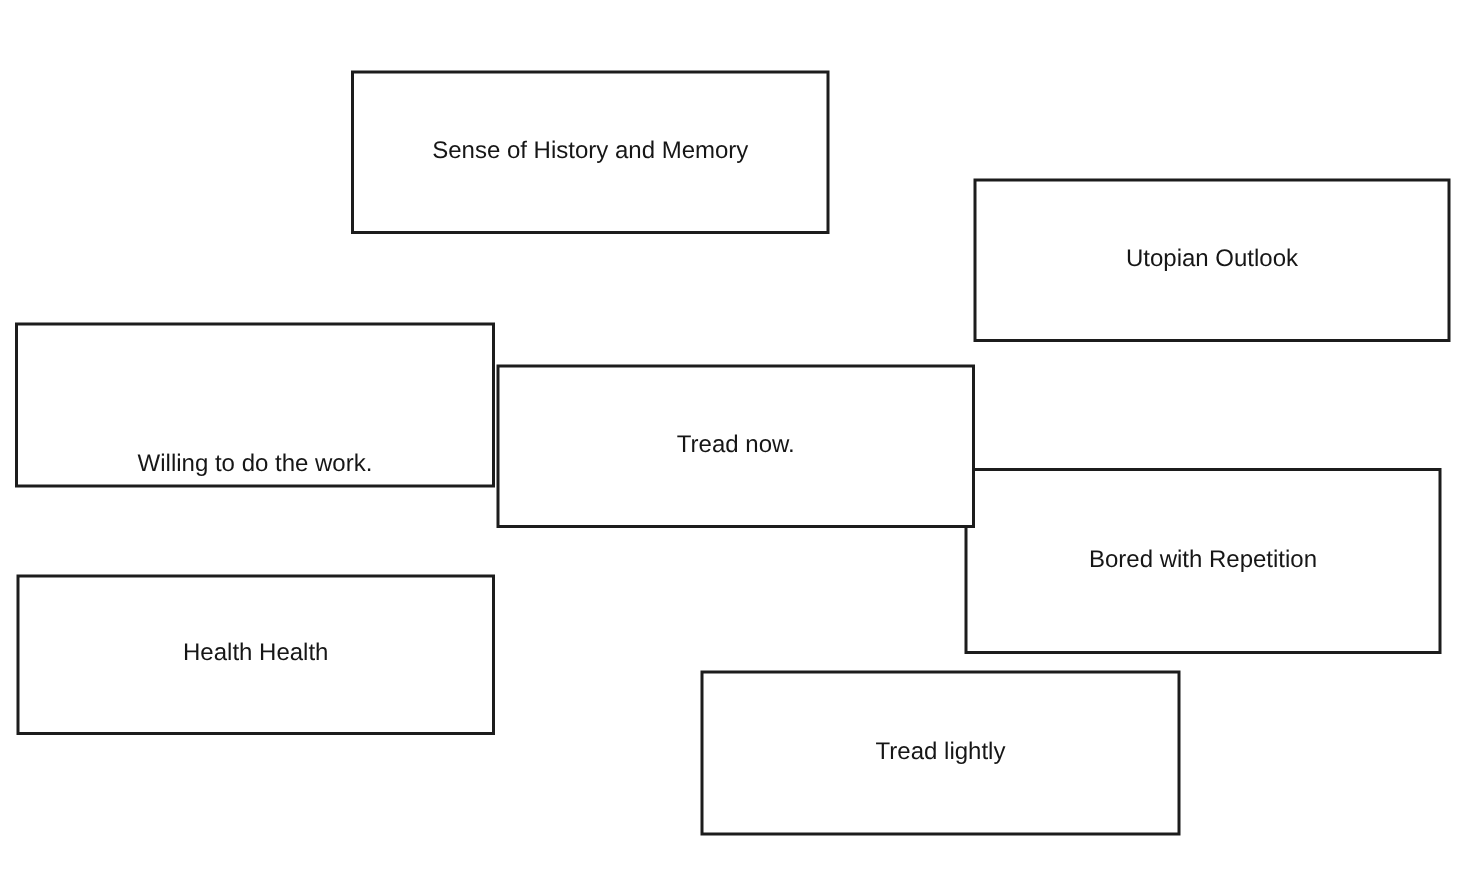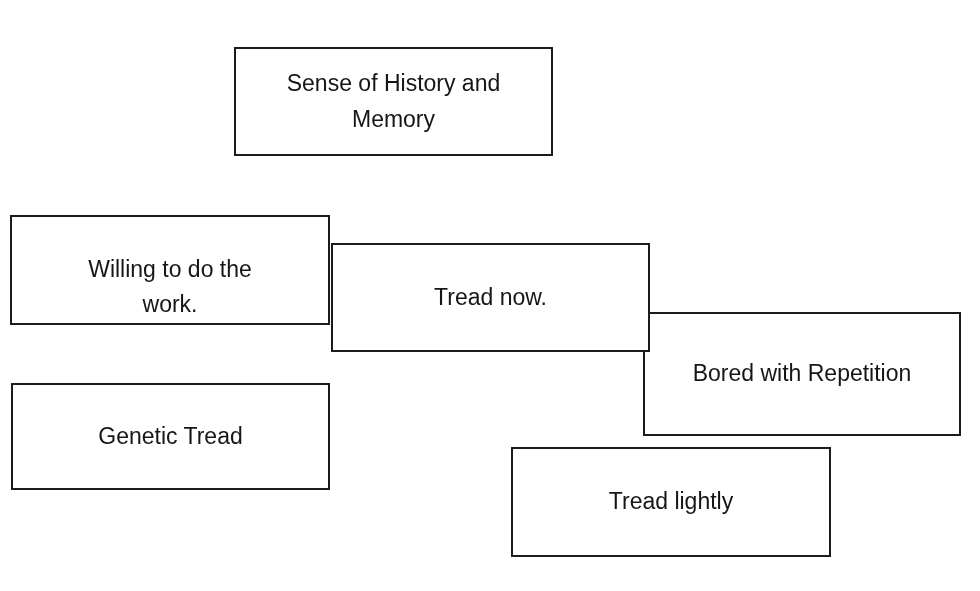--- a/index.html
+++ b/index.html
@@ -18,64 +18,67 @@
     position: absolute;
     inset: 0;
     background: #ffffff;
   }
   .textbox {
     position: absolute;
     box-sizing: border-box;
     background: #ffffff;
     border: 2px solid #1c1c1c;
     color: #161616;
-    font-size: 23px;
+    font-size: 16px;
     line-height: 1.55;
     display: flex;
     align-items: center;
     justify-content: center;
     text-align: center;
     padding: 0 47px;
   }
   .textbox .label {
     display: block;
     width: 100%;
   }
   
   .box-sense    { left: 234px; top: 47px;  width: 319px; height: 109px; z-index: 1; }
   .box-utopian  { left: 649px; top: 119px; width: 318px; height: 109px; z-index: 1; }
   .box-willing  { left: 10px;  top: 215px; width: 320px; height: 110px; z-index: 1; align-items: flex-end; }
   .box-live     { left: 331px; top: 243px; width: 319px; height: 109px; z-index: 3; }
   .box-bored    { left: 643px; top: 312px; width: 318px; height: 124px; z-index: 2; }
   .box-genetic  { left: 11px;  top: 383px; width: 319px; height: 107px; z-index: 1; }
-  .box-tread    { left: 467px; top: 447px; width: 320px; height: 110px; z-index: 1; margin-left: 44px; }
+  .box-tread    { left: 467px; top: 447px; width: 320px; height: 110px; z-index: 1; }
 </style>
 </head>
 <body>
 
 <div class="canvas">
 
   <div class="textbox box-sense">
     <span class="label">Sense of History and Memory</span>
   </div>
 
+  <div class="textbox box-utopian">
+    <span class="label">Utopian Outlook</span>
+  </div>
 
   <div class="textbox box-willing">
     <span class="label">Willing to do the work.</span>
   </div>
 
   <div class="textbox box-bored">
     <span class="label">Bored with Repetition</span>
   </div>
 
   <div class="textbox box-live">
     <span class="label">Tread now.</span>
   </div>
 
   <div class="textbox box-genetic">
-    <span class="label">Genetic Tread</span>
+    <span class="label">Health Health</span>
   </div>
 
   <div class="textbox box-tread">
     <span class="label">Tread lightly</span>
   </div>
 
 </div>
 
 </body></html>

